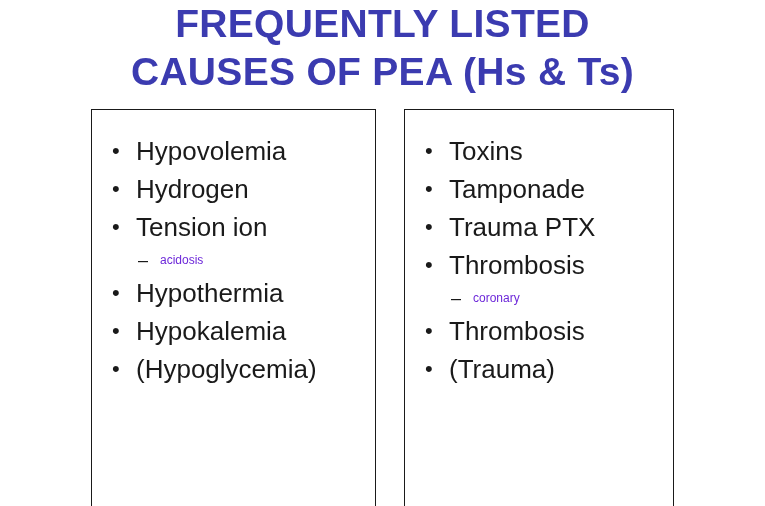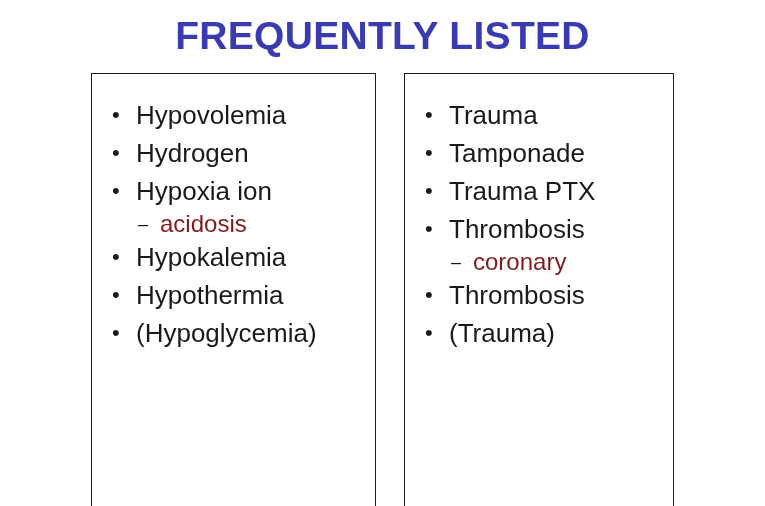--- a/index.html
+++ b/index.html
@@ -19,21 +19,20 @@
     height: 506px;
     box-sizing: border-box;
   }
   .title {
     text-align: center;
     color: #3b3bb0;
     font-weight: bold;
     font-size: 39px;
     line-height: 48px;
     letter-spacing: 0.3px;
-    padding-top: 12px;
   }
   .title .line {
     display: block;
     white-space: nowrap;
   }
   .columns {
     display: flex;
     justify-content: center;
     gap: 28px;
     margin-top: 13px;
@@ -67,62 +66,63 @@
     position: absolute;
     left: 6px;
     top: 0;
     font-size: 22px;
     line-height: 38px;
     color: #1a1a1a;
   }
   li.sub {
     position: relative;
     padding-left: 54px;
-    font-size: 24px;
+    font-size: 12px;
     line-height: 28px;
-    color: #7f1d1d;
+    color: #6d28d9;
     list-style: none;
     white-space: nowrap;
   }
   li.sub::before {
     content: "\2013";
     position: absolute;
     left: 32px;
     top: 0;
     font-size: 18px;
     line-height: 28px;
     color: #1a1a1a;
   }
 </style>
 </head>
 <body>
 
 <div class="slide">
 
   <div class="title">
     <span class="line">FREQUENTLY LISTED</span>
+    <span class="line">CAUSES OF PEA (Hs &amp; Ts)</span>
   </div>
 
   <div class="columns">
 
     <div class="box left">
       <ul class="bullets">
         <li class="bullet">Hypovolemia</li>
         <li class="bullet">Hydrogen</li>
-        <li class="bullet">Hypoxia ion</li>
+        <li class="bullet">Tension ion</li>
         <li class="sub">acidosis</li>
+        <li class="bullet">Hypothermia</li>
         <li class="bullet">Hypokalemia</li>
-        <li class="bullet">Hypothermia</li>
         <li class="bullet">(Hypoglycemia)</li>
       </ul>
     </div>
 
     <div class="box right">
       <ul class="bullets">
-        <li class="bullet">Trauma</li>
+        <li class="bullet">Toxins</li>
         <li class="bullet">Tamponade</li>
         <li class="bullet">Trauma PTX</li>
         <li class="bullet">Thrombosis</li>
         <li class="sub">coronary</li>
         <li class="bullet">Thrombosis</li>
         <li class="bullet">(Trauma)</li>
       </ul>
     </div>
 
   </div>

